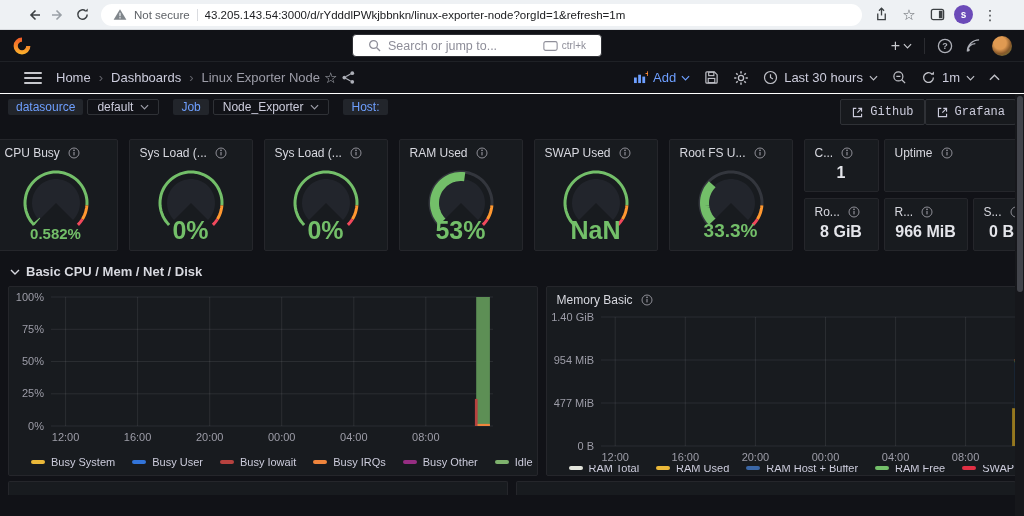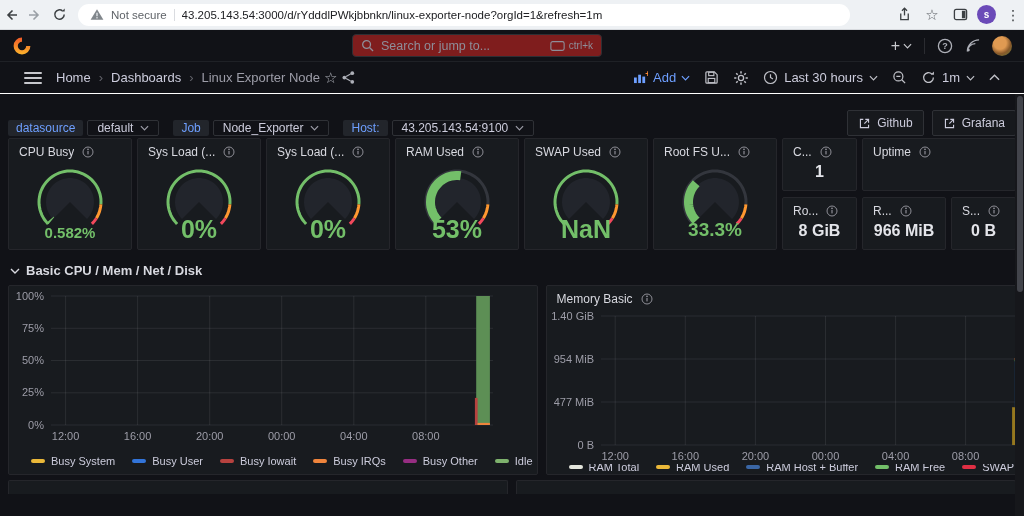--- a/index.html
+++ b/index.html
@@ -1,39 +1,39 @@
 <!DOCTYPE html>
 <html><head>
 <meta charset="utf-8">
 <style>
   * { box-sizing: border-box; margin: 0; padding: 0; }
   html,body { width:1024px; height:516px; overflow:hidden; background:#111217;
     font-family:"Liberation Sans", sans-serif; color:#ccccdc; }
 
   
   .browser { height:30px; background:#eef1f4; border-bottom:1px solid #d7dade;
-    display:flex; align-items:center; gap:2px; padding:0 0; }
+    display:flex; align-items:center; gap:2px; padding:0 23px; }
   .bicon { width:22px; height:22px; display:flex; align-items:center; justify-content:center;
     color:#3c4043; font-size:14px; border-radius:50%; flex:0 0 auto; }
   .omnibox { flex:1; max-width:772px; height:22px; background:#ffffff; border-radius:11px;
     display:flex; align-items:center; gap:7px; padding:0 12px; margin:0 6px; font-size:11.5px;
     color:#202124; overflow:hidden; }
   .omni-sec { color:#5f6368; white-space:nowrap; }
   .omni-div { width:1px; height:12px; background:#dadce0; flex:0 0 auto; }
   .omni-url { white-space:nowrap; overflow:hidden; color:#202124; }
   .chrome-right { display:flex; align-items:center; gap:6px; margin-left:auto; }
   .avatar-s { width:19px; height:19px; border-radius:50%; background:#6b4ab8; color:#fff;
     font-size:10px; display:flex; align-items:center; justify-content:center; font-weight:700; }
 
   
   .gf-header { height:32px; background:#111217; border-bottom:1px solid #1f2126;
     display:flex; align-items:center; padding:0 12px; }
   .gf-left { width:340px; display:flex; align-items:center; }
-  .searchbox { width:250px; height:23px; background:#7f1d1d; border:1px solid #2e2f34;
-    border-radius:4px; display:flex; align-items:center; gap:7px; padding:0 8px;
+  .searchbox { width:250px; height:23px; background:#ffffff; border:1px solid #2e2f34;
+    border-radius:4px; display:flex; align-items:center; gap:7px; padding:0 15px;
     font-size:12.5px; color:#8e8e99; }
   .kbd-hint { margin-left:auto; display:flex; align-items:center; gap:4px; font-size:10px; color:#8e8e99; }
   .gf-right { margin-left:auto; display:flex; align-items:center; gap:12px; color:#aeb0b8; }
   .hdiv { width:1px; height:16px; background:#2b2c31; }
   .plus-btn { display:flex; align-items:center; gap:3px; font-size:16px; color:#c7c8cd; }
   .gf-avatar { width:20px; height:20px; border-radius:50%;
     background:radial-gradient(circle at 40% 35%, #e09a52 0 35%, #8a5a2b 60%, #5b7a3a 100%); }
 
   
   .navrow { height:32px; display:flex; align-items:center; padding:0 24px;
@@ -44,39 +44,39 @@
   .crumb { color:#ccccdc; font-weight:500; }
   .crumb.current { color:#9d9da8; font-weight:400; }
   .crumb-sep { color:#62636b; font-size:13px; }
   .nav-ico { color:#aeb0b8; font-size:14px; margin-left:4px; display:flex; align-items:center; }
   .nav-right { margin-left:auto; display:flex; align-items:center; gap:14px; font-size:13px; }
   .addbtn { color:#6e9fff; font-weight:500; display:flex; align-items:center; gap:5px; }
   .tool { display:flex; align-items:center; gap:6px; color:#ccccdc; }
 
   
   .content { padding:0 8px; position:relative; }
-  .varrow { display:flex; align-items:flex-end; gap:14px; margin-top:16px; height:26px; }
+  .varrow { display:flex; align-items:flex-start; gap:14px; margin-top:5px; height:26px; }
   .vargroup { display:flex; gap:4px; }
   .varlabel { background:#22252b; color:#6e9fff; font-size:12px; font-weight:500;
     padding:0 8px; display:flex; align-items:center; border-radius:2px; }
   .varvalue { border:1px solid #2f3136; background:#111217; color:#ccccdc; font-size:12px;
     font-weight:500; padding:0 9px; display:flex; align-items:center; gap:7px; border-radius:2px; }
-  .link-btns { margin-left:auto; display:flex; gap:8px; }
+  .link-btns { margin-left:auto; display:flex; gap:0;font-family:Liberation Mono, monospace; }
   .linkbtn { border:1px solid #2f3136; background:#17191d; height:26px; padding:0 10px;
     border-radius:2px; display:flex; align-items:center; gap:6px; font-size:12px; color:#ccccdc; }
 
   .section-h { display:flex; align-items:center; gap:6px; margin:13px 0 7px 2px;
     font-size:13px; font-weight:700; color:#d8d9e0; }
 
   .panel { background:#181b1f; border:1px solid #25262b; border-radius:2px; }
   .panel-h { display:flex; align-items:center; gap:8px; padding:6px 8px 0 10px;
     font-size:12px; font-weight:500; color:#d8d9e0; min-height:20px; }
   .ptitle { overflow:hidden; text-overflow:ellipsis; white-space:nowrap; }
 
-  .gauge-row { display:flex; gap:5px; margin-top:2px; }
+  .gauge-row { display:flex; gap:11px; margin-top:14px;justify-content:center; }
   .gpanel { width:124px; height:112px; position:relative; flex:0 0 auto; }
   .gauge-svg { position:absolute; left:50%; transform:translateX(-50%); top:22px; }
   .gauge-value { position:absolute; left:0; right:0; bottom:8px; text-align:center;
     color:#73BF69; font-weight:700; }
   .v15 { font-size:15px; } .v25 { font-size:25px; bottom:5px; } .v19 { font-size:19px; }
 
   .stats { flex:1; display:flex; flex-direction:column; gap:6px; }
   .stats .srow { display:flex; gap:5px; flex:1; }
   .spanel { position:relative; }
   .sval { position:absolute; left:0; right:0; bottom:9px; text-align:center; font-size:16px;
@@ -302,26 +302,20 @@
           <div class="varlabel">Job</div>
           <div class="varvalue">
             <span>Node_Exporter</span>
             <svg width="9" height="6" viewBox="0 0 10 6">
               <path d="M1 1 l4 4 4-4" stroke="#9d9da8" stroke-width="1.3" fill="none"></path>
             </svg>
           </div>
         </div>
         <div class="vargroup">
           <div class="varlabel">Host:</div>
-          <div class="varvalue">
-            <span>43.205.143.54:9100</span>
-            <svg width="9" height="6" viewBox="0 0 10 6">
-              <path d="M1 1 l4 4 4-4" stroke="#9d9da8" stroke-width="1.3" fill="none"></path>
-            </svg>
-          </div>
         </div>
       </div>
     <div class="link-btns">
       <span class="linkbtn">
         <svg width="13" height="13" viewBox="0 0 16 16">
             <path d="M6.5 3 H3 V13 H13 V9.5" stroke="#ccccdc" stroke-width="1.4" fill="none"></path>
             <path d="M9 3 H13 V7" stroke="#ccccdc" stroke-width="1.4" fill="none"></path>
             <path d="M13 3 L7.8 8.2" stroke="#ccccdc" stroke-width="1.4"></path>
           </svg>
         <span>Github</span>

